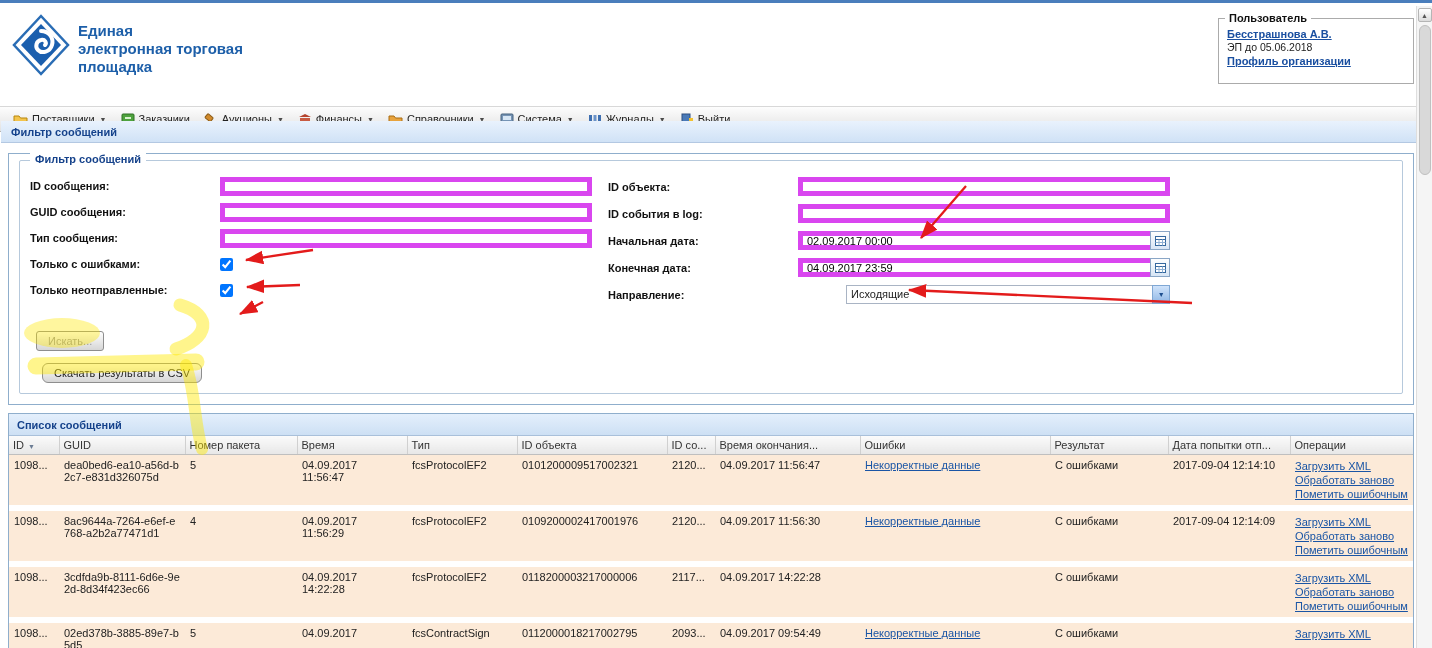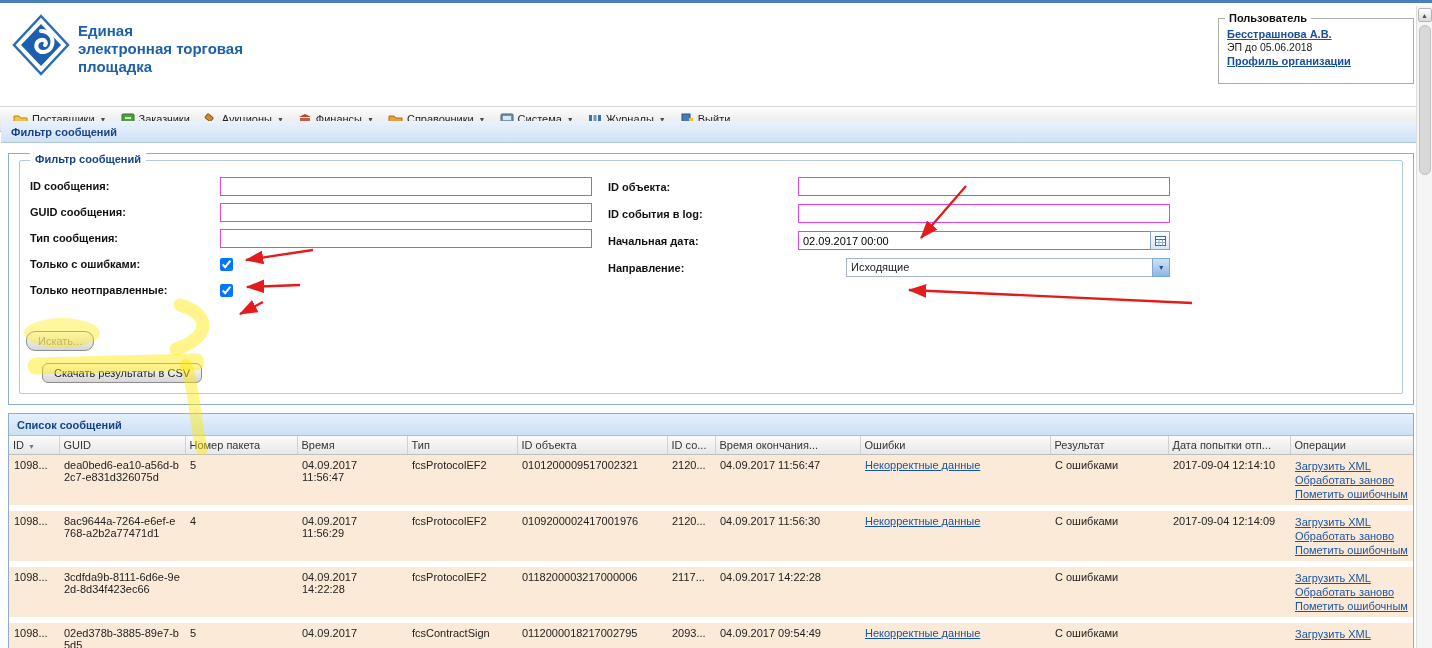--- a/index.html
+++ b/index.html
@@ -32,33 +32,33 @@
   
   .filter-panel { position:absolute; left:8px; top:150px; width:1406px; height:252px;
                   border:1px solid #8faecc; background:#fff; }
   .filter-fs { position:absolute; left:10px; top:6px; right:10px; bottom:10px; border:1px solid #b6c9dc; border-radius:2px; }
   .fs-legend { position:absolute; top:-8px; left:10px; background:#fff; padding:0 5px; color:#15428b; font-weight:bold; }
   .fcol-left  { position:absolute; left:10px;  top:12px; width:592px; }
   .fcol-right { position:absolute; left:588px; top:12px; width:600px; }
   .frow { display:flex; align-items:center; height:26px; }
   .fcol-right .frow { height:27px; }
   .flabel { width:190px; font-weight:bold; color:#111; }
-  .ftext { width:372px; height:19px; border:1px solid #d946ef; padding:1px 4px; font-family:"Liberation Sans",sans-serif; font-size:11px; background:#fff; }
+  .ftext { width:372px; height:19px; border:5px solid #d946ef; padding:1px 4px; font-family:"Liberation Sans",sans-serif; font-size:11px; background:#fff; }
   .fcheck { width:13px; height:13px; margin:0; }
   .datefield { display:flex; width:372px; }
   .datefield .ftext { width:352px; border-right:none; }
   .trigger { width:20px; height:19px; border:1px solid #8aa6c6; background:linear-gradient(#fdfefe,#d7e5f5);
              display:flex; align-items:center; justify-content:center; padding:0; cursor:pointer; }
   .combo { display:flex; width:372px; }
   .combo-text { width:352px; height:19px; border:1px solid #a9b4c4; border-right:none; background:#fff; padding:2px 4px;margin-left:48px; }
   .combo-trigger { width:20px; height:19px; background:linear-gradient(#cfe3fb,#8fb6e4); border:1px solid #7fa7d4;
                    color:#1e4f8f; font-size:7px; display:flex; align-items:center; justify-content:center; cursor:pointer; }
   .btn { position:absolute; padding:3px 11px; border:1px solid #8e8e8e; border-radius:3px;
          background:linear-gradient(#ffffff,#d6d6d6); font-family:"Liberation Sans",sans-serif; font-size:11px; color:#222; cursor:pointer; }
-  .btn-search { left:6px; top:170px; color:#9a9a9a;border-radius:9px; }
+  .btn-search { left:16px; top:170px; color:#9a9a9a; }
   .btn-csv { left:22px; top:202px;border-radius:6px; }
 
   
   .list-panel { position:absolute; left:8px; top:410px; width:1406px; height:238px;
                 border:1px solid #8faecc; background:#fff; overflow:hidden; }
   .list-title { height:22px; background:linear-gradient(#e4effc,#cde0f4); border-bottom:1px solid #a9c0da;
                 color:#15428b; font-weight:bold; padding:5px 0 0 8px; }
   table.grid { width:100%; border-collapse:collapse; table-layout:fixed; font-size:11px; }
   .grid th { background:linear-gradient(#fbfbfb,#e7e7e7); border-right:1px solid #d0d0d0; border-bottom:1px solid #bfbfbf;
              padding:3px 4px; text-align:left; font-weight:normal; color:#333; white-space:nowrap; overflow:hidden; cursor:pointer; }
@@ -224,20 +224,35 @@
           <input class="ftext" value="" style="">
         </div>
         <div class="frow">
           <label class="flabel">ID события в log:</label>
           <input class="ftext" value="" style="">
         </div>
         <div class="frow">
           <label class="flabel">Начальная дата:</label>
           <span class="datefield">
             <input class="ftext" value="02.09.2017 00:00" style="">
+            <button class="trigger">
+              <svg width="11" height="11">
+                  <rect x="0.5" y="1.5" width="10" height="9" fill="#fff" stroke="#35689e"></rect>
+                  <line x1="0.5" y1="4.5" x2="10.5" y2="4.5" stroke="#35689e"></line>
+                  <line x1="4" y1="4.5" x2="4" y2="10.5" stroke="#8fb0d4"></line>
+                  <line x1="7.5" y1="4.5" x2="7.5" y2="10.5" stroke="#8fb0d4"></line>
+                  <line x1="0.5" y1="7.5" x2="10.5" y2="7.5" stroke="#8fb0d4"></line>
+                </svg>
+            </button>
+          </span>
+        </div>
+        <div class="frow">
+          <label class="flabel">Конечная дата:</label>
+          <span class="datefield">
+            <input class="ftext" value="04.09.2017 23:59" style="">
             <button class="trigger">
               <svg width="11" height="11">
                   <rect x="0.5" y="1.5" width="10" height="9" fill="#fff" stroke="#35689e"></rect>
                   <line x1="0.5" y1="4.5" x2="10.5" y2="4.5" stroke="#35689e"></line>
                   <line x1="4" y1="4.5" x2="4" y2="10.5" stroke="#8fb0d4"></line>
                   <line x1="7.5" y1="4.5" x2="7.5" y2="10.5" stroke="#8fb0d4"></line>
                   <line x1="0.5" y1="7.5" x2="10.5" y2="7.5" stroke="#8fb0d4"></line>
                 </svg>
             </button>
           </span>

